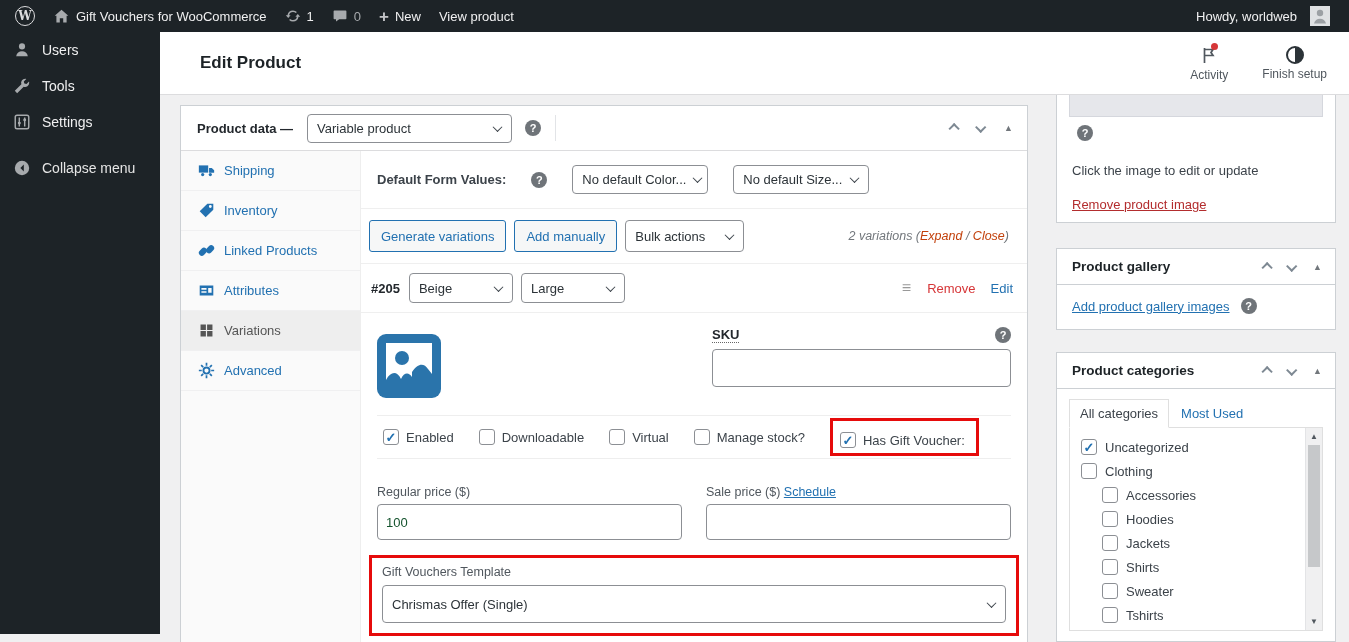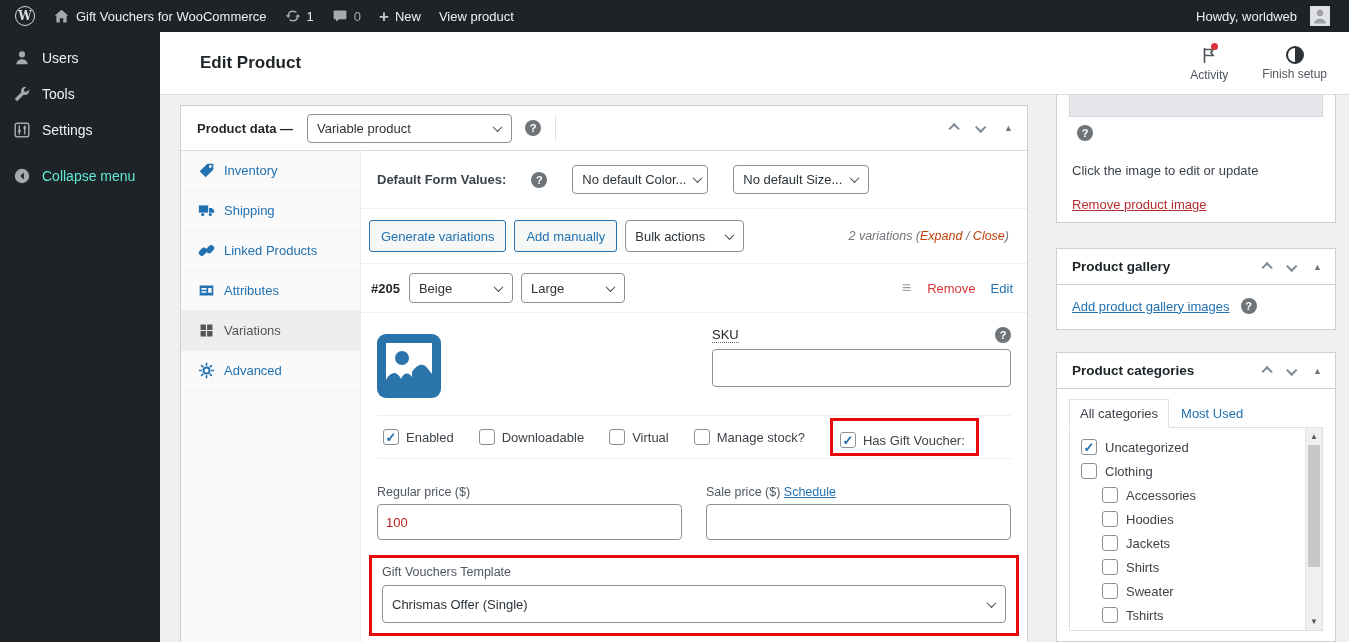--- a/index.html
+++ b/index.html
@@ -11,38 +11,38 @@
   .adminbar { position:absolute; left:0; top:0; width:1349px; height:32px; background:#1d2327; color:#f0f0f1; display:flex; align-items:center; padding:0 10px 0 6px; z-index:50; }
   .ab-item { display:flex; align-items:center; height:32px; padding:0 9px; gap:6px; color:#f0f0f1; font-size:13px; cursor:pointer; }
   .ab-item svg { fill:#a7aaad; }
   .wp-logo { width:20px; height:20px; border:1.5px solid #dcdcde; border-radius:50%; display:flex; align-items:center; justify-content:center; font-family:"DejaVu Serif",serif; font-size:12px; color:#dcdcde; font-weight:bold; }
   .ab-count-dim { color:#a7aaad; }
   .ab-plus { font-size:17px; color:#c3c4c7; font-weight:bold; line-height:1; }
   .ab-spacer { flex:1; }
   .ab-avatar { width:20px; height:20px; background:#dfe1e3; display:inline-block; margin-left:7px; }
 
   
-  .sidebar { position:absolute; left:0; top:32px; width:160px; height:610px; background:#1d2327; padding-top:8px; }
+  .sidebar { position:absolute; left:0; top:24px; width:160px; height:610px; background:#1d2327; padding-top:8px; }
   .sb-item { display:flex; align-items:center; gap:11px; padding:9px 8px 9px 13px; color:#f0f0f1; font-size:14px; cursor:pointer; }
   .sb-item svg { fill:#a7aaad; flex:none; }
-  .sb-collapse { margin-top:10px; color:#5eead4; }
+  .sb-collapse { margin-top:10px; color:#e5e5e5; }
 
   
   .mainheader { position:absolute; left:160px; top:32px; width:1189px; height:63px; background:#fff; border-bottom:1px solid #dcdcde; display:flex; align-items:center; padding:0 22px 0 40px; z-index:40; }
   .page-title { font-size:17px; font-weight:bold; color:#1d2327; }
   .mh-spacer { flex:1; }
   .mh-action { display:flex; flex-direction:column; align-items:center; gap:3px; margin-left:34px; font-size:12px; color:#50575e; cursor:pointer; }
   .flag-wrap { position:relative; width:20px; height:20px; }
   .flag-dot { position:absolute; top:-2px; right:1px; width:7px; height:7px; border-radius:50%; background:#d63638; }
   .half-circle { width:18px; height:18px; border:2px solid #2c3338; border-radius:50%; background:linear-gradient(to right,#fff 0 50%,#2c3338 50% 100%); }
 
   
   .sel { display:inline-flex; align-items:center; justify-content:space-between; gap:8px; background:#fff; border:1px solid #8c8f94; border-radius:4px; height:30px; padding:0 10px 0 9px; color:#2c3338; cursor:pointer; white-space:nowrap; }
   .sel-chev { width:7px; height:7px; border-right:1.8px solid #3c434a; border-bottom:1.8px solid #3c434a; transform:rotate(45deg) translate(-1px,-1px); flex:none; }
-  .txt { border:1px solid #8c8f94; border-radius:4px; height:36px; padding:0 8px; font:inherit; color:#b91c1c; width:100%; background:#fff; }
+  .txt { border:1px solid #8c8f94; border-radius:4px; height:36px; padding:0 8px; font:inherit; color:#14532d; width:100%; background:#fff; }
   .help { width:16px; height:16px; border-radius:50%; background:#6f7479; color:#fff; font-size:11px; font-weight:bold; text-align:center; line-height:16px; display:inline-block; flex:none; cursor:pointer; }
   .help::after { content:"?"; }
   .chev { width:8px; height:8px; border-style:solid; border-color:#7e8993; border-width:2px 2px 0 0; display:inline-block; cursor:pointer; }
   .chev.up { transform:rotate(-45deg) translate(1px,2px); }
   .chev.down { transform:rotate(135deg) translate(-1px,0); }
   .tri-up { font-size:9px; color:#72777c; cursor:pointer; }
   .cb { width:16px; height:16px; border:1px solid #8c8f94; border-radius:3px; background:#fff; display:inline-flex; align-items:center; justify-content:center; flex:none; cursor:pointer; }
   .cb.checked::after { content:"\2713"; color:#2271b1; font-weight:bold; font-size:13px; line-height:1; }
   .btn { background:#f6f7f7; border:1px solid #2271b1; color:#2271b1; border-radius:3px; height:32px; padding:0 11px; font:inherit; cursor:pointer; }
 
@@ -79,21 +79,21 @@
   .var-spacer { flex:1; }
   .sort-handle { color:#999; font-size:16px; margin-right:16px; cursor:grab; }
   .remove-link { color:#d63638; margin-right:15px; cursor:pointer; }
   .edit-link { color:#2271b1; cursor:pointer; }
 
   .detail { flex:1; padding:13px 16px 0; position:relative; }
   .detail-top { display:flex; }
   .img-ph { width:64px; height:64px; margin-top:8px; cursor:pointer; flex:none; }
   .sku-col { margin-left:auto; width:299px; }
   .sku-head { display:flex; justify-content:space-between; align-items:center; height:18px; }
-  .sku-label { color:#23282d; border-bottom:1px dotted #666; cursor:help; }
+  .sku-label { color:#23282d; border-bottom:1px dotted #666; cursor:help;font-weight:bold; }
   .sku-col .txt { margin-top:5px; height:38px; }
   .flags-row { margin-top:17px; border-top:1px solid #eee; border-bottom:1px solid #eee; padding:11px 6px; display:flex; align-items:center; gap:25px; }
   .cb-item { display:flex; align-items:center; gap:7px; cursor:pointer; color:#3c434a; }
   .red-outline { border:3px solid #e60b0b; padding:11px 11px 5px 7px; margin:-9px 0; display:inline-flex; }
   .price-row { display:flex; gap:24px; margin-top:26px; }
   .field { flex:1; }
   .field-label { display:block; color:#50575e; font-size:12.5px; margin-bottom:5px; }
   .sched-link { color:#2271b1; text-decoration:underline; cursor:pointer; }
   .gift-box { margin:15px -8px 0 -8px; border:3px solid #e60b0b; padding:7px 10px 10px; }
   .gift-box .field-label { margin-bottom:6px; }
@@ -232,35 +232,35 @@
     <span class="pd-hspacer"></span>
     <span class="chev up"></span>
     <span class="chev down"></span>
     <span class="tri-up">▲</span>
   </div>
   <div class="pd-body">
     <div class="pd-tabs">
         <div class="pd-tab">
           <span style="display: inline-flex;">
             <svg width="17" height="17" viewBox="0 0 20 20">
-              <path d="M11 2L2 11l7 7 9-9V2h-7zm3.5 5A1.7 1.7 0 1114.5 3.6 1.7 1.7 0 0114.5 7z"></path>
-            </svg>
-          </span>
-          <span>Inventory</span>
-        </div>
-        <div class="pd-tab">
-          <span style="display: inline-flex;">
-            <svg width="17" height="17" viewBox="0 0 20 20">
               <path d="M1 4h11v8.5H1z"></path>
               <path d="M13 7h3.2L19 9.8V12.5h-6z"></path>
               <circle cx="5.5" cy="14.8" r="1.9"></circle>
               <circle cx="14.5" cy="14.8" r="1.9"></circle>
             </svg>
           </span>
           <span>Shipping</span>
+        </div>
+        <div class="pd-tab">
+          <span style="display: inline-flex;">
+            <svg width="17" height="17" viewBox="0 0 20 20">
+              <path d="M11 2L2 11l7 7 9-9V2h-7zm3.5 5A1.7 1.7 0 1114.5 3.6 1.7 1.7 0 0114.5 7z"></path>
+            </svg>
+          </span>
+          <span>Inventory</span>
         </div>
         <div class="pd-tab">
           <span style="display: inline-flex;">
             <svg width="17" height="17" viewBox="0 0 20 20" fill="none" stroke-width="2">
               <g stroke="currentColor">
                 <rect x="1.5" y="9" width="8.5" height="5" rx="2.5" transform="rotate(-45 5.75 11.5)"></rect>
                 <rect x="10" y="6" width="8.5" height="5" rx="2.5" transform="rotate(-45 14.25 8.5)"></rect>
               </g>
             </svg>
           </span>

